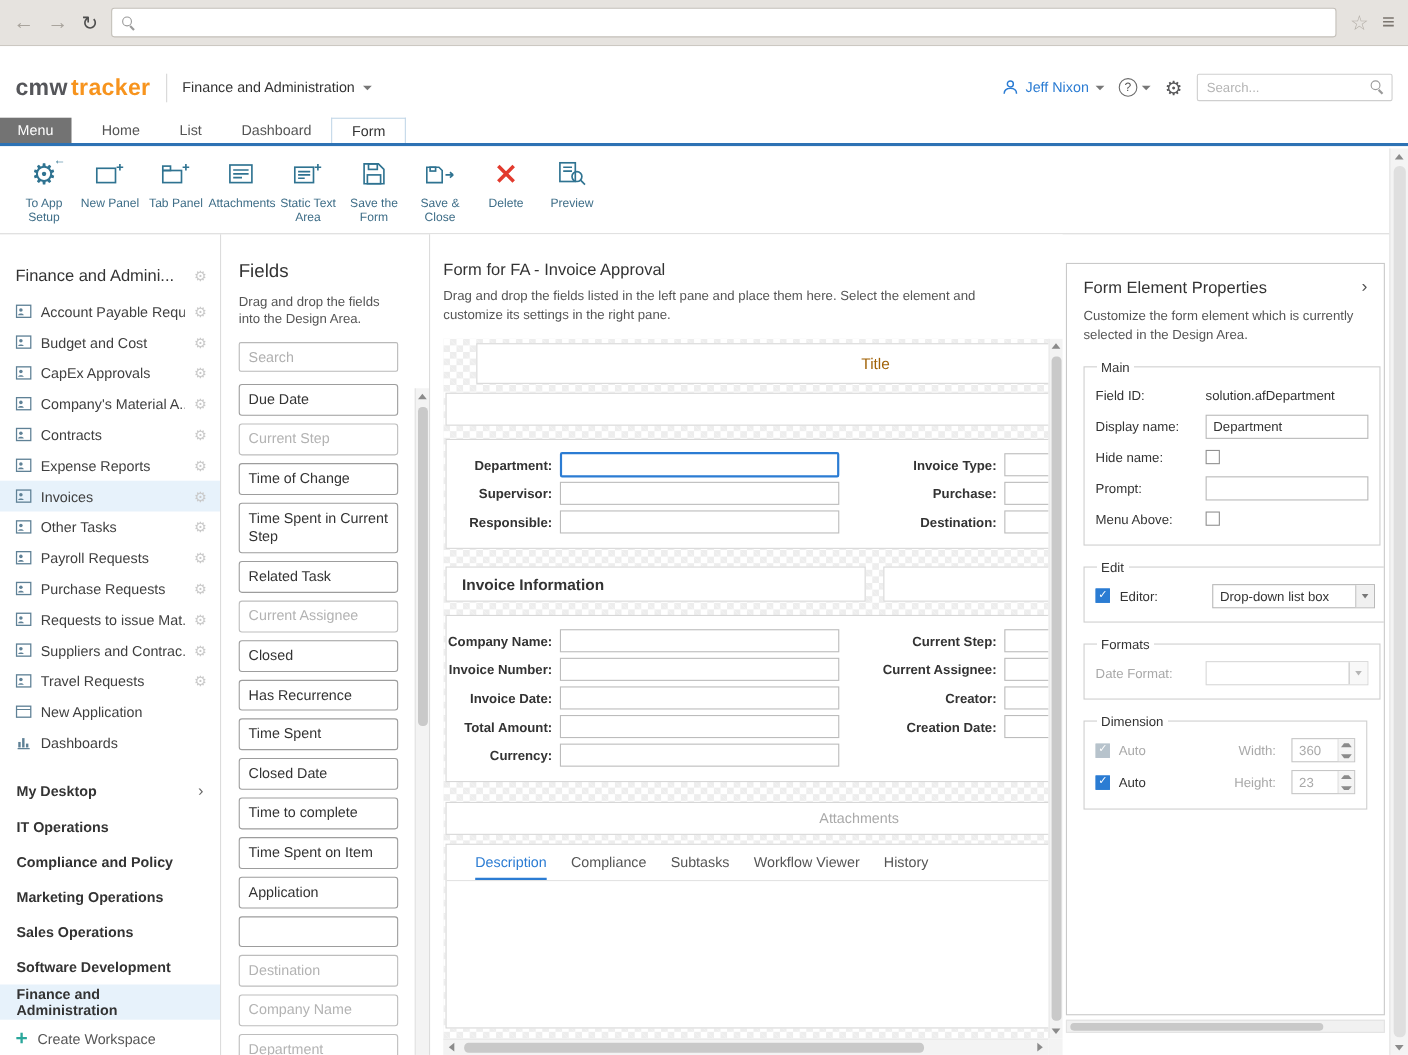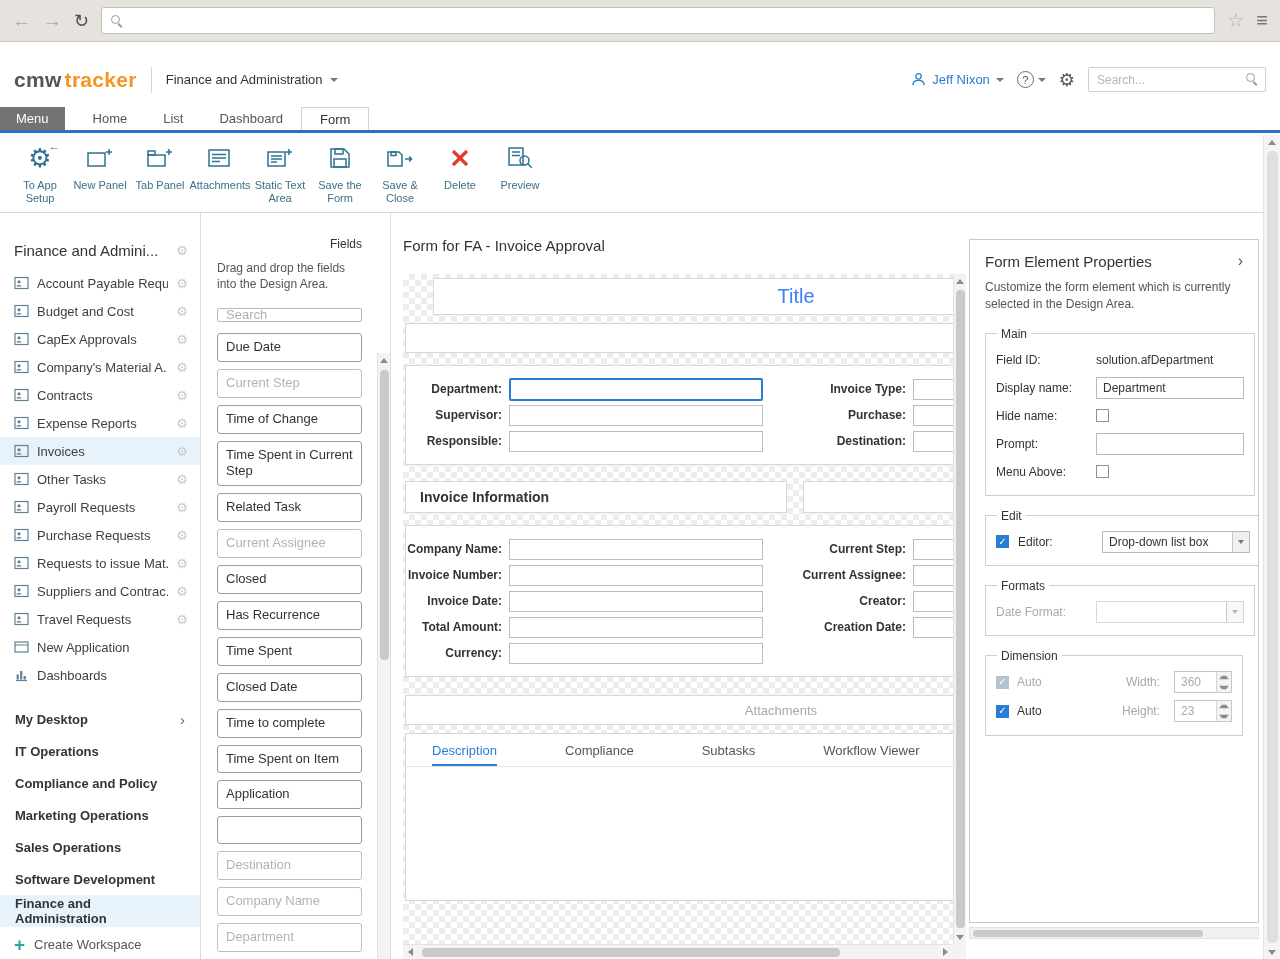--- a/index.html
+++ b/index.html
@@ -64,23 +64,23 @@
 .app-row svg { flex:none; }
 .sections { margin-top:14px; }
 .section-row { display:flex; align-items:center; height:32px; padding:0 15px; font-size:13px; font-weight:bold; color:#333; cursor:pointer; }
 .section-row[data-state="selected"] { background:#e7f2fb; }
 .sec-chevron { margin-left:auto; font-weight:normal; color:#666; font-size:15px; }
 .create-ws { display:flex; align-items:center; height:34px; padding:0 14px; gap:9px; font-size:13px; color:#555; cursor:pointer; }
 .create-plus { color:#2aa79b; font-size:19px; font-weight:bold; line-height:1; }
 
 
 .fields-panel { width:190px; border-right:1px solid #dcdcdc; padding:24px 28px 0 16px; position:relative; flex:none; overflow:hidden; }
-.panel-title { font-size:12px; color:#333; margin-bottom:9px;text-align:right; }
+.panel-title { font-size:17px; color:#333; margin-bottom:9px; }
 .panel-desc { font-size:12px; color:#555; line-height:1.35; margin-bottom:13px; }
-.fields-search { width:100%; height:14px; border:1px solid #b9b9b9; border-radius:2px; padding:0 8px; font-size:13px; font-family:inherit; color:#333; margin-bottom:11px; }
+.fields-search { width:100%; height:27px; border:1px solid #b9b9b9; border-radius:2px; padding:0 8px; font-size:13px; font-family:inherit; color:#333; margin-bottom:11px; }
 .fields-search::placeholder { color:#b0b0b0; }
 .field-btn { display:block; width:100%; min-height:28px; background:#fff; border:1px solid #9d9d9d; border-radius:3px; font-size:13px; font-family:inherit; color:#333; text-align:left; padding:5px 8px; margin-bottom:7px; cursor:grab; line-height:1.3; }
 .field-btn[data-state="disabled"] { color:#b3b3b3; border-color:#bdbdbd; cursor:default; }
 .fields-scroll { position:absolute; top:140px; bottom:0; right:0; width:13px; background:#f3f3f3; border-left:1px solid #e2e2e2; display:flex; flex-direction:column; align-items:center; }
 .fields-scroll .fthumb { width:9px; height:290px; background:#c9c9c9; border-radius:4px; margin-top:3px; }
 
 
 .sb-btn { height:14px; width:100%; display:flex; align-items:center; justify-content:center; cursor:pointer; flex:none; }
 .sb-btn.h { width:15px; height:100%; }
 .tri-up { width:0; height:0; border-left:4px solid transparent; border-right:4px solid transparent; border-bottom:5px solid #8b8b8b; }
@@ -93,21 +93,21 @@
 .design-title { font-size:15px; color:#333; margin-bottom:7px; }
 .design-desc { font-size:12px; color:#555; line-height:1.4; width:515px; }
 .canvas-grid { flex:1; margin-top:13px; display:grid; grid-template-columns:1fr 13px; grid-template-rows:1fr 15px; min-height:0; }
 .canvas-viewport { position:relative; overflow:hidden; background-color:#fff;
   background-image:
     linear-gradient(45deg,#ededed 25%,transparent 25%,transparent 75%,#ededed 75%),
     linear-gradient(45deg,#ededed 25%,transparent 25%,transparent 75%,#ededed 75%);
   background-size:12px 12px; background-position:0 0,6px 6px; }
 .canvas-inner { width:756px; padding:4px 0 0 2px; }
 .blk { background:#fff; border:1px solid #d7d7d7; }
-.blk-title { margin-left:28px; height:37px; display:flex; align-items:center; justify-content:center; color:#3b82f6; font-size:20px; }
+.blk-title { margin-left:28px; height:37px; display:flex; align-items:center; justify-content:center; color:#a16207; font-size:14px; }
 .blk-empty { margin-top:8px; height:30px; width:752px; }
 .blk-form { margin-top:12px; width:752px; display:flex; padding:10px 0; }
 .colL { width:396px; flex:none; }
 .colR { flex:1; }
 .frow { display:flex; align-items:center; height:26px; }
 .flabel { width:96px; text-align:right; font-size:12px; font-weight:bold; color:#333; margin-right:7px; white-space:nowrap; flex:none; }
 .colR .flabel { width:104px; }
 .finput { width:254px; height:21px; border:1px solid #bcbcbc; background:#fff; font-family:inherit; font-size:12px; padding:0 5px; }
 .finput[data-state="selected"] { border:2px solid #2b7cd3; border-radius:2px; height:23px; }
 .colR .finput { width:170px; }
@@ -564,20 +564,21 @@
       <div class="fields-scroll">
         <span class="sb-btn">
             <span class="tri-up"></span>
           </span>
         <span class="fthumb"></span>
       </div>
     </div>
 
     <div class="design">
       <div class="design-title">Form for FA - Invoice Approval</div>
+      <div class="design-desc">Drag and drop the fields listed in the left pane and place them here. Select the element and customize its settings in the right pane.</div>
       <div class="canvas-grid">
         <div class="canvas-viewport">
           <div class="canvas-inner">
 
             <div class="blk blk-title">Title</div>
             <div class="blk blk-empty"></div>
 
             <div class="blk blk-form">
               <div class="colL">
 
@@ -669,21 +670,21 @@
                     <span class="flabel">Creation Date:</span>
                     <input type="text" class="finput" data-state="normal" style="">
                   </div>
                 </div>
             </div>
 
             <div class="blk blk-attach">Attachments</div>
 
             <div class="blk blk-tabs">
               <div class="dtabs">
-                <div style="display:flex;gap:68px;">
+                <div style="display:flex;gap:22px;">
 
                     <div class="dtab" data-state="active">
                       <span>Description</span>
                     </div>
 
                     <div class="dtab" data-state="normal">
                       <span>Compliance</span>
                     </div>
 
                     <div class="dtab" data-state="normal">

